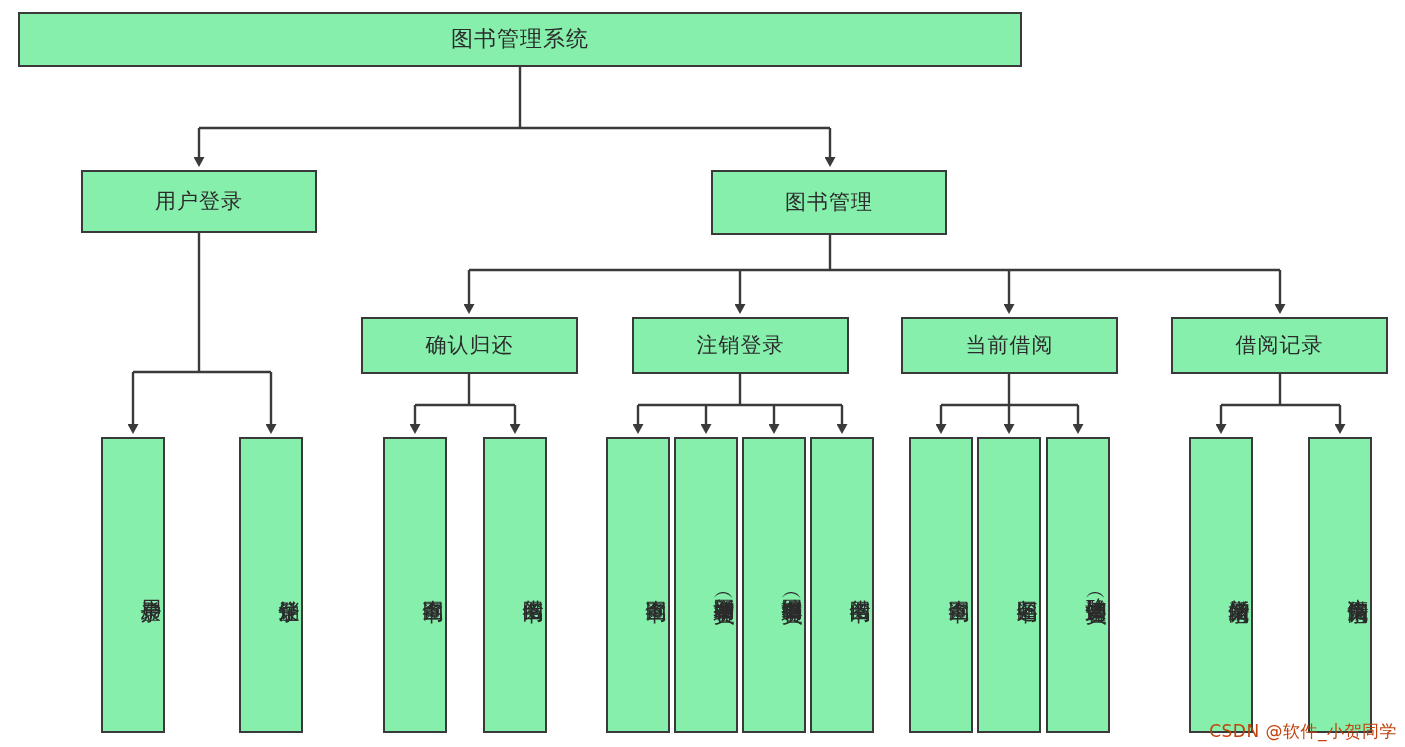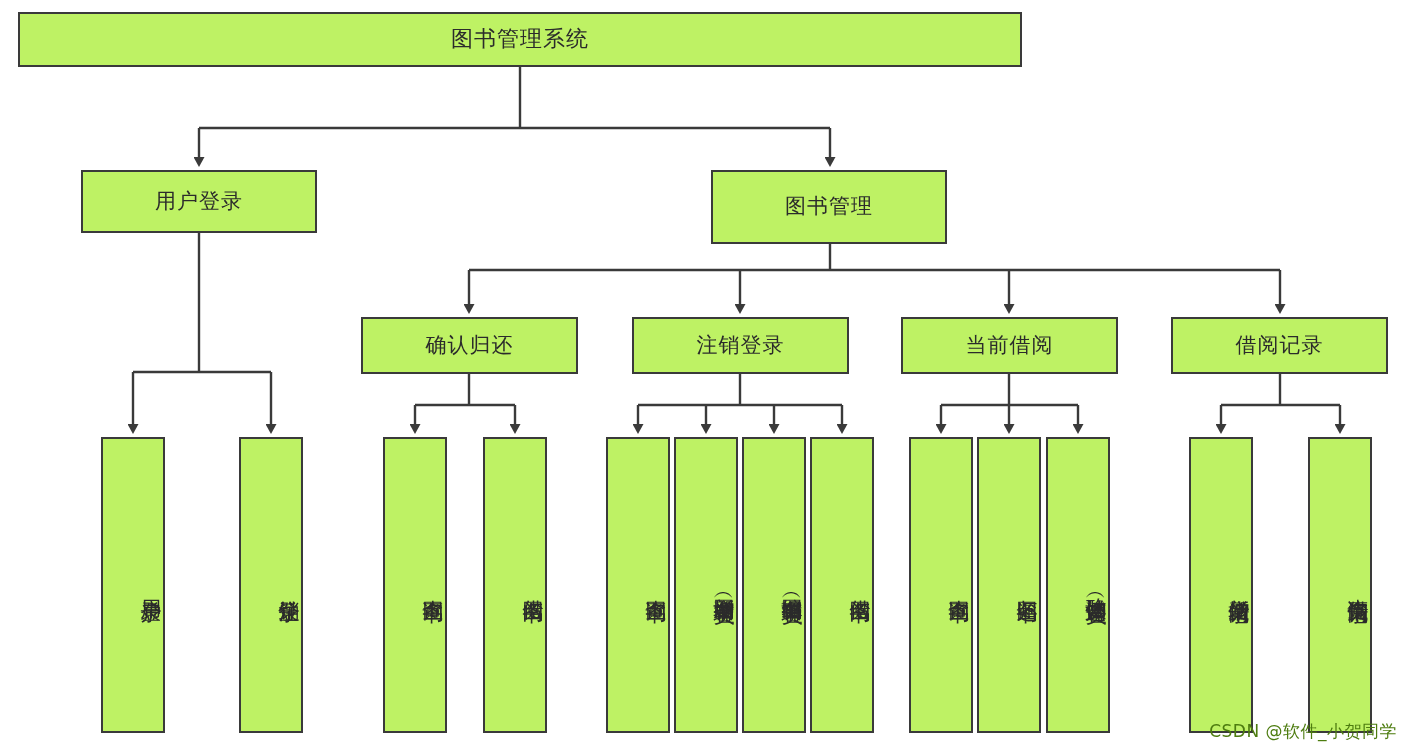--- a/index.html
+++ b/index.html
@@ -14,21 +14,21 @@
     position: relative;
     width: 1405px;
     height: 747px;
     background: #ffffff;
     overflow: hidden;
   }
   .node {
     position: absolute;
     box-sizing: border-box;
     border: 2px solid #3a3a3a;
-    background: #bef264;
+    background: #86efac;
     display: flex;
     align-items: center;
     justify-content: center;
     color: #2b2b2b;
   }
   .node-h {
     font-size: 21px;
     letter-spacing: 1px;
     line-height: 1.1;
   }
@@ -61,21 +61,21 @@
     fill: none;
   }
   .arrowhead {
     fill: #3a3a3a;
   }
   #watermark {
     position: absolute;
     right: 8px;
     bottom: 4px;
     font-size: 17px;
-    color: #4d7c0f;
+    color: #c2410c;
     white-space: nowrap;
     letter-spacing: 0.5px;
   }
 </style>
 </head>
 <body>
 
 <div id="canvas">
 
   <svg id="wires" viewBox="0 0 1405 747">
@@ -123,21 +123,21 @@
     <path class="wire" d="M1280,374 L1280,405"></path>
     <path class="wire" d="M1221,405 L1340,405"></path>
     <path class="wire" d="M1221,405 L1221,425" marker-end="url(#arw)"></path>
     <path class="wire" d="M1340,405 L1340,425" marker-end="url(#arw)"></path>
   </svg>
 
   <div class="node node-h" id="root-node" style="left:18px; top:12px; width:1004px; height:55px;">图书管理系统</div>
 
   <div class="node node-h" style="left:81px; top:170px; width:236px; height:63px;">用户登录</div>
 
-  <div class="node node-h" style="left:711px; top:170px; width:236px; height:74px;">图书管理</div>
+  <div class="node node-h" style="left:711px; top:170px; width:236px; height:65px;">图书管理</div>
 
   <div class="node node-h" style="left:361px; top:317px; width:217px; height:57px;">确认归还</div>
 
   <div class="node node-h" style="left:632px; top:317px; width:217px; height:57px;">注销登录</div>
 
   <div class="node node-h" style="left:1171px; top:317px; width:217px; height:57px;">借阅记录</div>
 
   <div class="node node-h" style="left:901px; top:317px; width:217px; height:57px;">当前借阅</div>
 
   <div class="node node-v" style="left:101px; top:437px; width:64px; height:296px;">用户登录</div>

